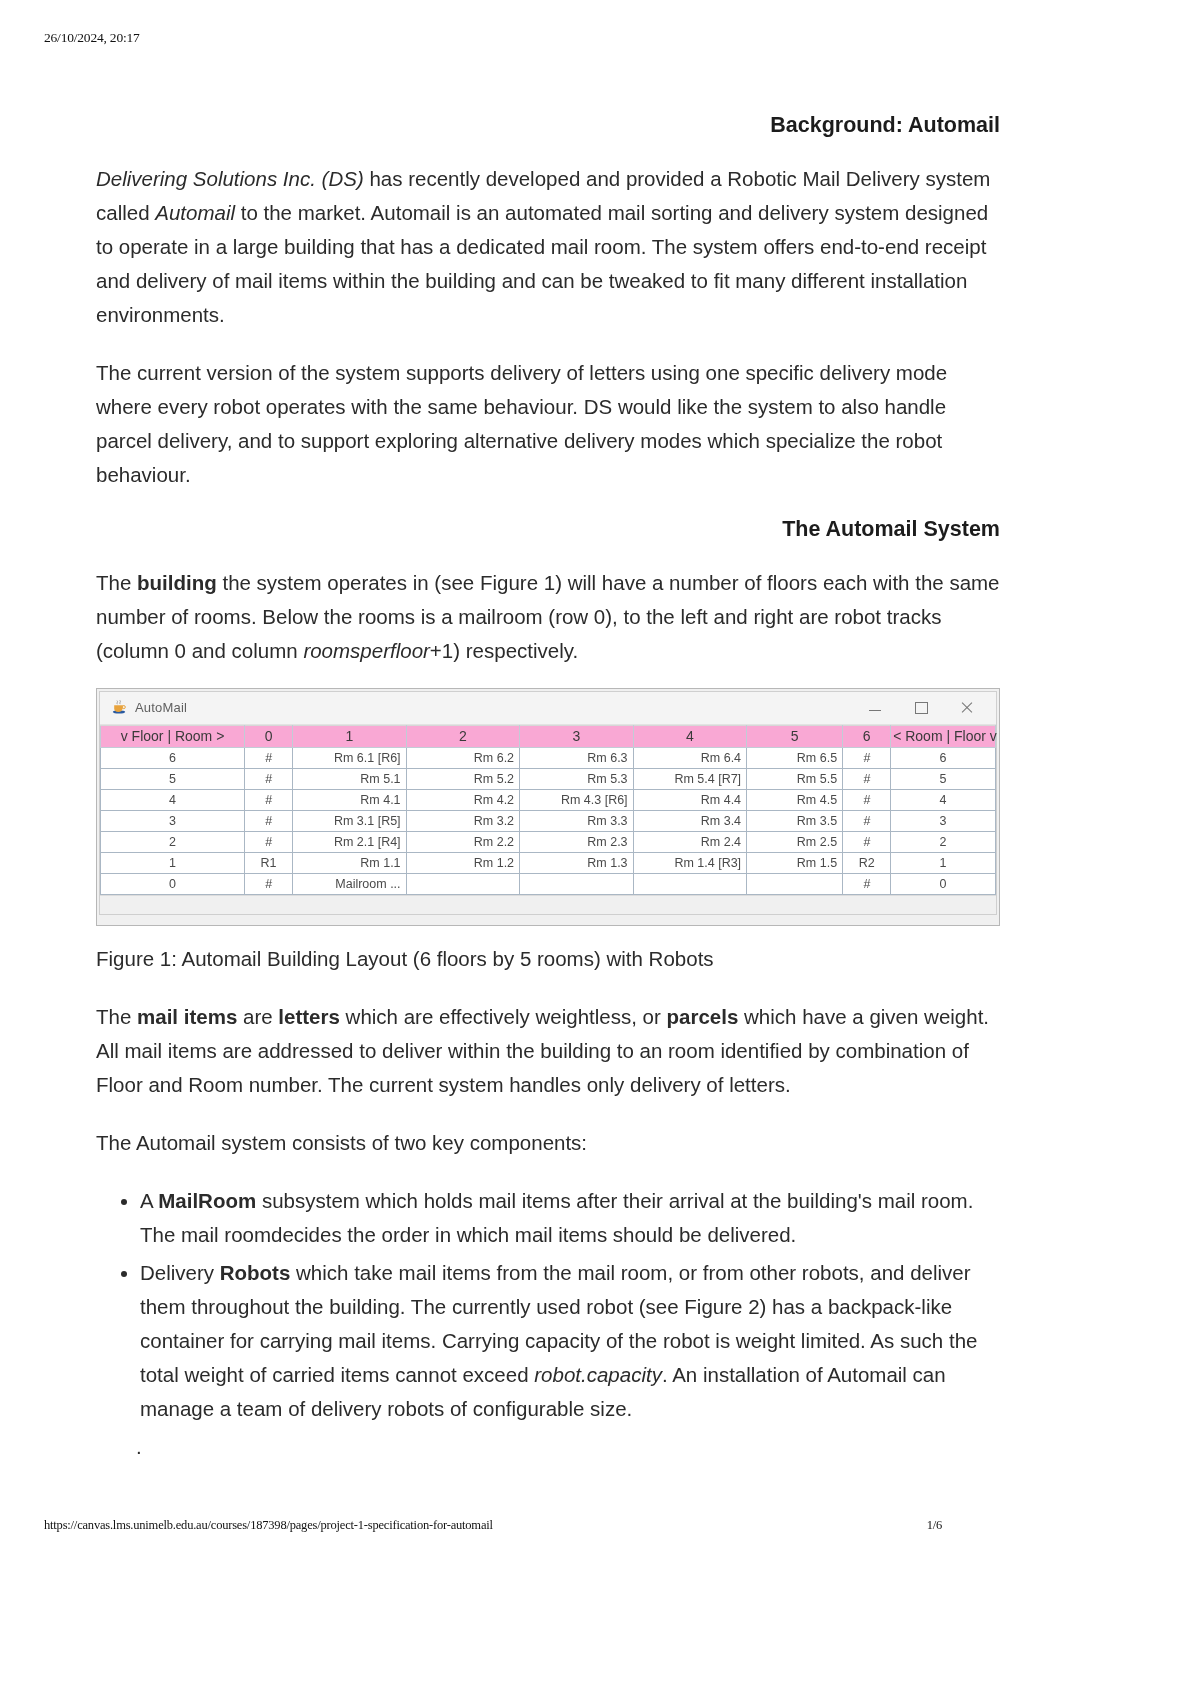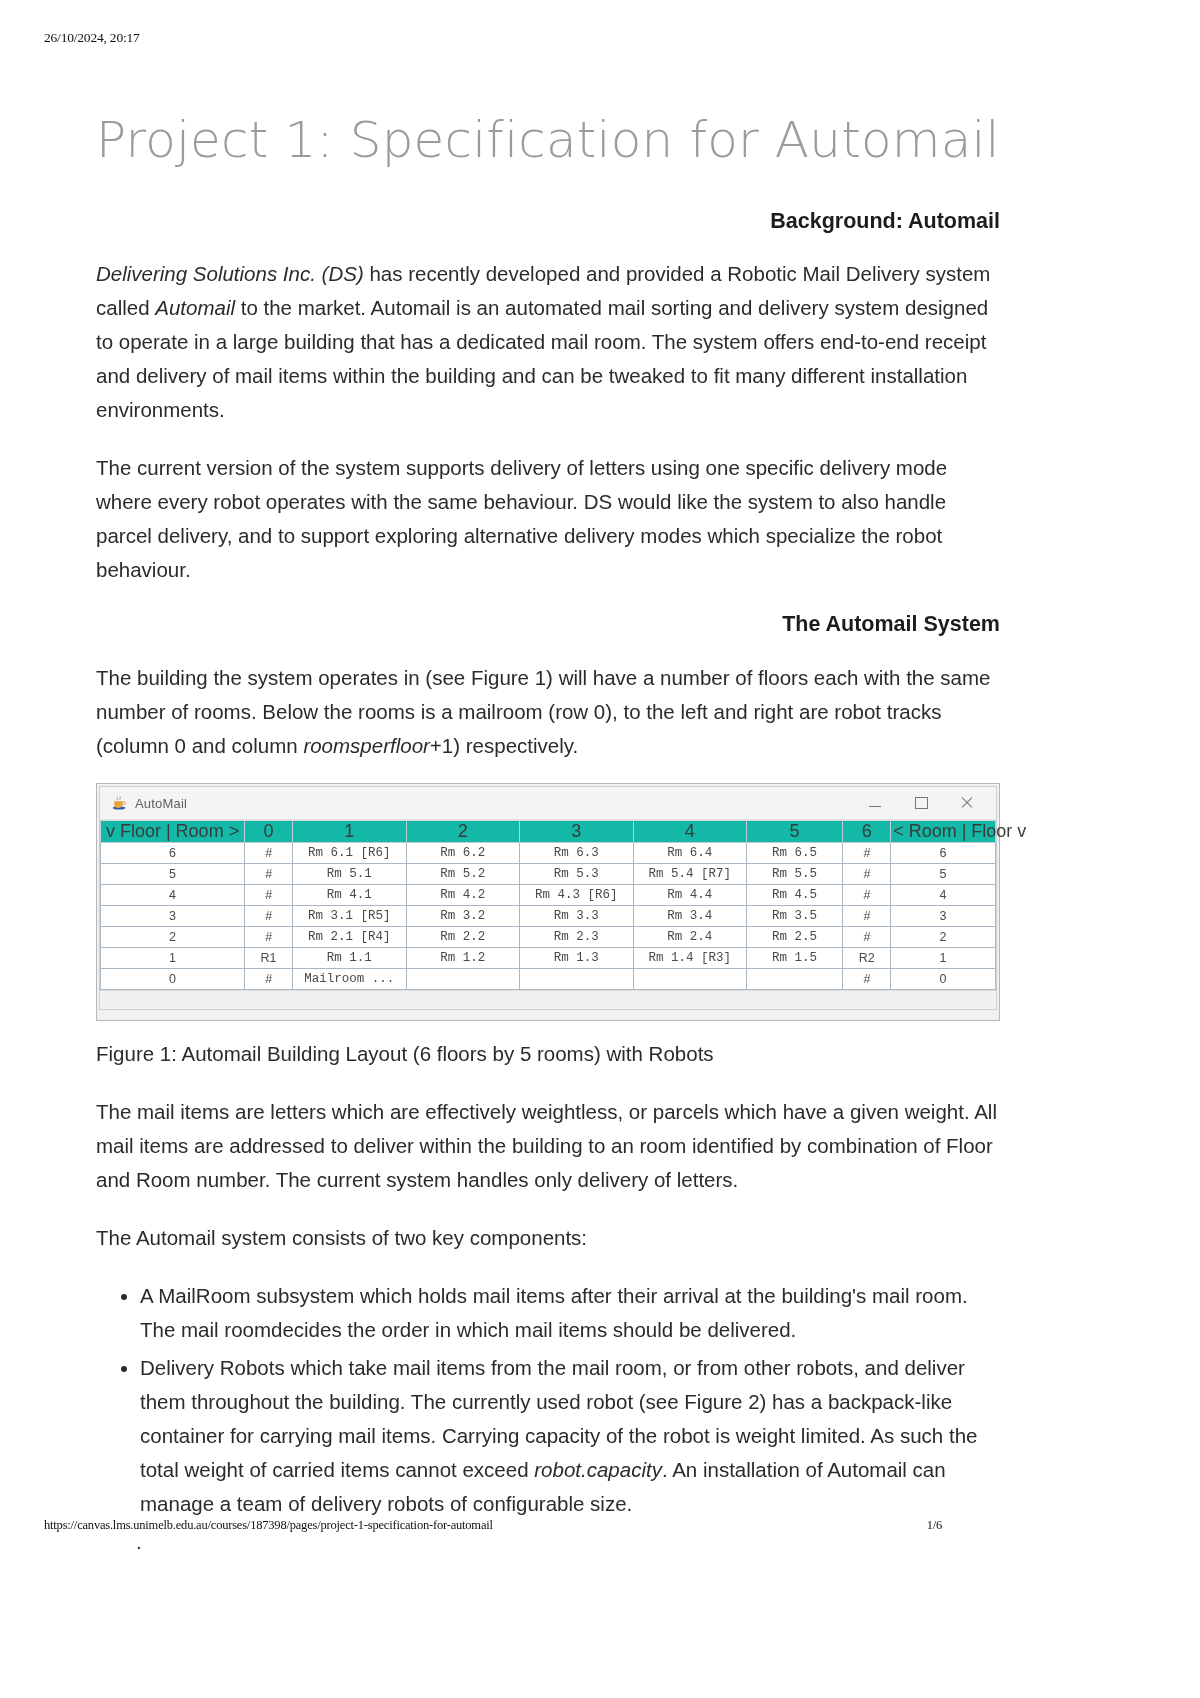--- a/index.html
+++ b/index.html
@@ -106,21 +106,21 @@
 
   p.caption {
     margin: 16px 0 24px 0;
     font-family: "Liberation Sans", sans-serif;
     font-size: 20.5px;
     line-height: 34px;
     color: #2b2b2b;
   }
 
   em.it { font-style: italic; }
-  strong.bd { font-weight: normal; }
+  strong.bd { font-weight: bold; }
 
   ul.bullets {
     margin: 0;
     padding-left: 44px;
     list-style: disc outside;
   }
   ul.bullets li {
     font-family: "Liberation Sans", sans-serif;
     font-size: 20.5px;
     line-height: 34px;
@@ -206,63 +206,62 @@
   .win-btn .gl-close::after  { transform: rotate(-45deg); }
 
   table.grid {
     width: 100%;
     border-collapse: collapse;
     table-layout: fixed;
     background: #ffffff;
     font-family: "Liberation Sans", sans-serif;
   }
   table.grid th {
-    background: #14b8a6;
+    background: #f9a8d4;
     border: 1px solid #c2ccd6;
     border-top: 1px solid #d7d7d7;
     font-weight: normal;
-    font-size: 18px;
+    font-size: 14px;
     color: #3a3a3a;
     height: 21px;
     text-align: center;
     padding: 0 2px;
     white-space: nowrap;
   }
   table.grid td {
     border: 1px solid #aab7c4;
     height: 20px;
     font-size: 12.5px;
     color: #4a4a4a;
     padding: 0 5px;
     white-space: nowrap;
     overflow: hidden;
   }
   td.c-floor   { text-align: center; }
   td.c-track   { text-align: center; }
-  td.c-room    { text-align: center; font-family: Liberation Mono, monospace; }
+  td.c-room    { text-align: right; }
   td.c-empty   { }
   .hash { color: #3b3b3b; letter-spacing: -0.5px; }
   .rbt  { color: #8a6a3a; }
 
   .app-statusstrip {
     height: 18px;
     background: #f0f0f0;
     border-top: 1px solid #dcdcdc;
   }
 </style>
 </head>
 <body>
 
 <div class="print-header">
   <span class="ph-date">26/10/2024, 20:17</span>
 </div>
 
 <div class="content">
 
-  <h1 class="doc-title">Project 1: Specification for Automail</h1>
 
   <h2 class="section-head">Background: Automail</h2>
 
   <p class="para">
     <em class="it">Delivering Solutions Inc. (DS)</em><span> has recently developed and provided a Robotic Mail Delivery system called </span><em class="it">Automail</em><span> to the market. Automail is an automated mail sorting and delivery system designed to operate in a large building that has a dedicated mail room. The system offers end-to-end receipt and delivery of mail items within the building and can be tweaked to fit many different installation environments.</span>
   </p>
 
   <p class="para">The current version of the system supports delivery of letters using one specific delivery mode where every robot operates with the same behaviour.  DS would like the system to also handle parcel delivery, and to support exploring alternative delivery modes which specialize the robot behaviour.</p>
 
   <h2 class="section-head">The Automail System</h2>

